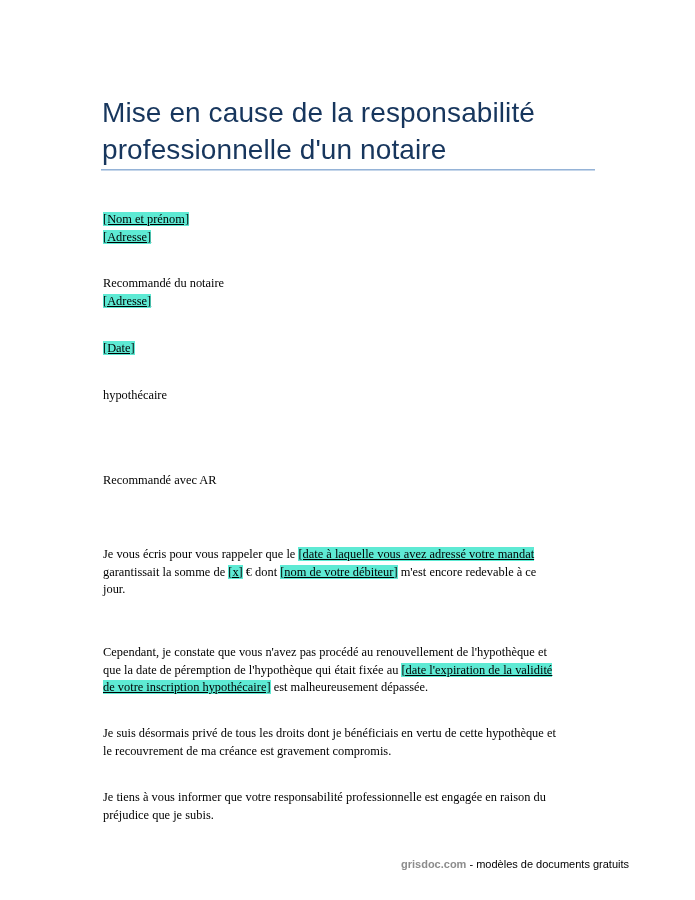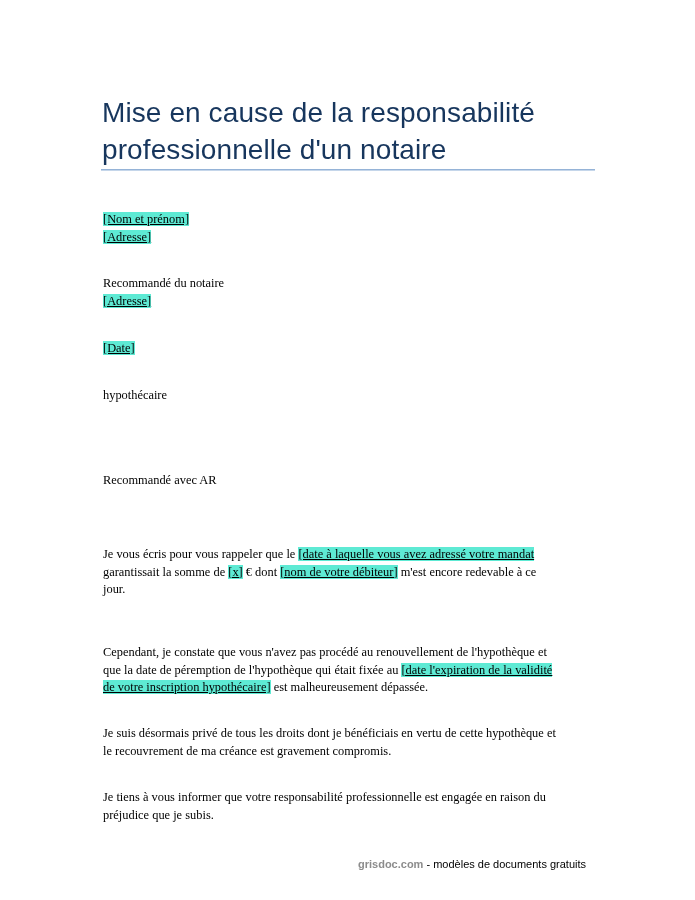--- a/index.html
+++ b/index.html
@@ -59,20 +59,21 @@
       left: 358px;
       top: 846px;
       font-family: "Liberation Sans", "DejaVu Sans", sans-serif;
       font-size: 11px;
       color: #000000;
       white-space: nowrap;
     }
     .footer .site {
       color: #8c8c8c;
       font-weight: bold;
+      margin-left: 43px;
     }
   </style>
 </head>
 <body>
 
 <div class="page">
 
   <h1 class="title">
     <span class="line">Mise en cause de la responsabilité</span>
     <span class="line">professionnelle  d'un notaire</span>

